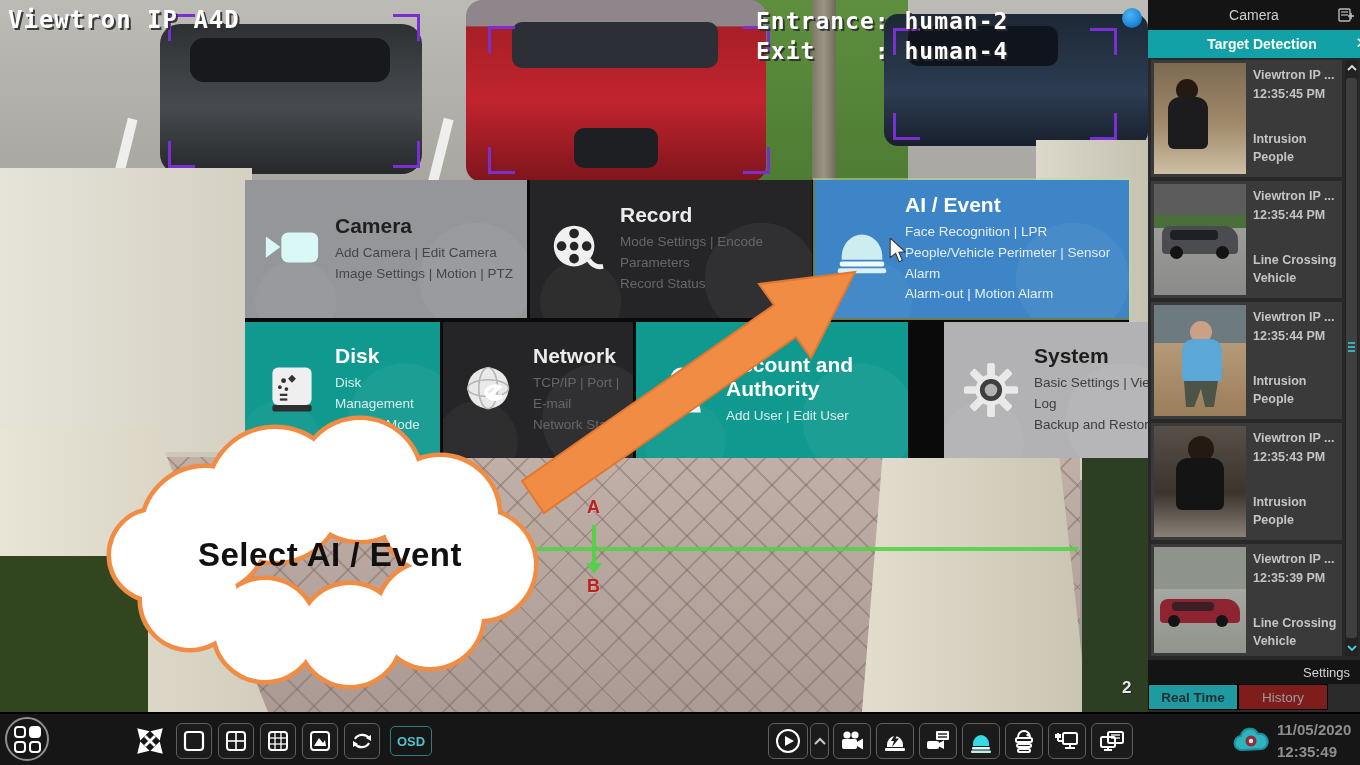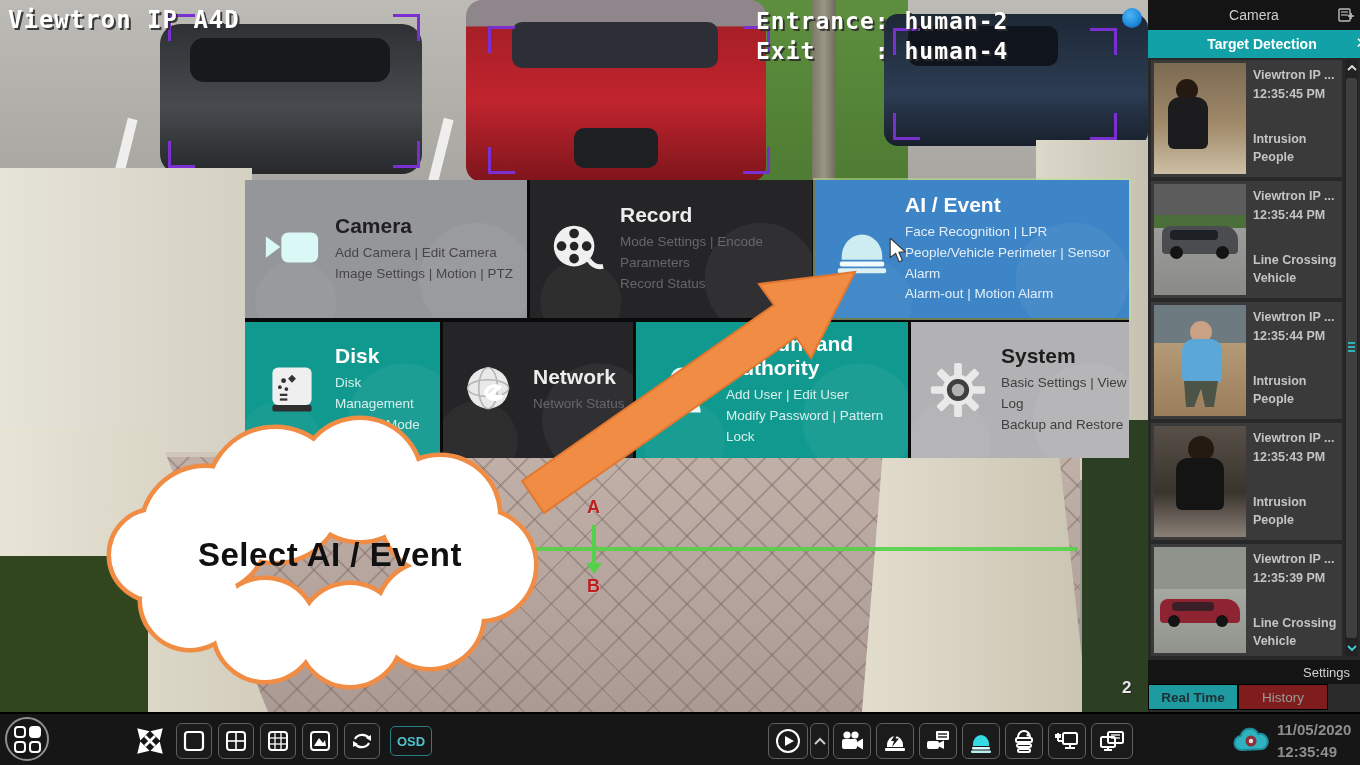--- a/index.html
+++ b/index.html
@@ -62,21 +62,21 @@
       radial-gradient(circle at 18% 88%,rgba(255,255,255,.04) 0 40px,transparent 41px);}
   .t-icon{width:62px;flex:0 0 62px;display:flex;align-items:center;justify-content:center;}
   .t-text{margin-left:12px;}
   .t-title{font-size:21px;font-weight:bold;margin-bottom:5px;}
   .t-line{font-size:13.5px;line-height:1.55;}
   .tile.gray{background-color:#95969a;} .tile.gray .t-title{color:#1f1f1f;} .tile.gray .t-line{color:#46464a;}
   .tile.dark{background-color:#252527;} .tile.dark .t-title{color:#ececec;} .tile.dark .t-line{color:#67676b;}
   .tile.blue{background-color:#3d85c6;box-shadow:0 0 0 2px rgba(190,220,150,.55);}
   .tile.blue .t-title{color:#fff;} .tile.blue .t-line{color:#e3eef8;}
   .tile.teal{background-color:#10998f;} .tile.teal .t-title{color:#fff;} .tile.teal .t-line{color:#d9efec;}
-  .tile.light{background-color:#b2b2b4;} .tile.light .t-title{color:#1d1d1d;} .tile.light .t-line{color:#3e3e3e;}
+  .tile.light{background-color:#b2b2b4;margin-left:33px;} .tile.light .t-title{color:#1d1d1d;} .tile.light .t-line{color:#3e3e3e;}
   
   .overlay-svg{position:absolute;left:0;top:0;width:1148px;height:712px;z-index:8;pointer-events:none;overflow:visible;}
   .cursor-svg{position:absolute;left:886px;top:238px;z-index:10;}
   .callout{position:absolute;left:120px;top:440px;width:420px;height:240px;z-index:9;}
   .callout svg{overflow:visible;}
   .callout .ctext{position:absolute;left:0;top:96px;width:420px;text-align:center;color:#101010;
     font-size:33px;font-weight:bold;letter-spacing:.5px;}
   
   .sidebar{position:absolute;left:1148px;top:0;width:212px;height:712px;background:#2b2b2b;z-index:6;}
   .sb-header{position:absolute;left:0;top:0;width:212px;height:30px;background:#141414;color:#cfcfcf;
@@ -269,34 +269,34 @@
         <div class="t-icon">
           <svg width="56" height="56" viewBox="0 0 60 60">
               <circle cx="28" cy="28" r="22" fill="#e9e9e9"></circle>
               <ellipse cx="28" cy="28" rx="10" ry="22" fill="none" stroke="#b4b4b4" stroke-width="1.6"></ellipse>
               <ellipse cx="28" cy="28" rx="22" ry="9" fill="none" stroke="#b4b4b4" stroke-width="1.6"></ellipse>
               <path d="M43,36 a9,7 0 1 1 -3,-9 l-9,8 a10,8 0 0 0 12,1" fill="none" stroke="#fff" stroke-width="4"></path>
             </svg>
         </div>
         <div class="t-text">
           <div class="t-title">Network</div>
+          <div class="t-line">TCP/IP | Port | E-mail</div>
           <div class="t-line">Network Status</div>
         </div>
       </div>
       <div class="tile teal" style="left:391px;top:142px;width:272px;height:136px">
         <div class="t-icon">
           <svg width="56" height="56" viewBox="0 0 60 60">
               <circle cx="28" cy="17" r="11" fill="#e9f7f8"></circle>
               <path d="M7,54 a21,19 0 0 1 42,0 z" fill="#e9f7f8"></path>
             </svg>
         </div>
         <div class="t-text">
           <div class="t-title">Account and Authority</div>
           <div class="t-line">Add User | Edit User</div>
-          <div class="t-line">Modify Password | Pattern Lock</div>
         </div>
       </div>
       <div class="tile light" style="left:666px;top:142px;width:218px;height:136px">
         <div class="t-icon">
           <svg width="58" height="58" viewBox="0 0 60 60">
               <g fill="#e9e9e9">
                 <rect x="26" y="2" width="8" height="56" rx="2"></rect>
                 <rect x="26" y="2" width="8" height="56" rx="2" transform="rotate(45 30 30)"></rect>
                 <rect x="26" y="2" width="8" height="56" rx="2" transform="rotate(90 30 30)"></rect>
                 <rect x="26" y="2" width="8" height="56" rx="2" transform="rotate(135 30 30)"></rect>

